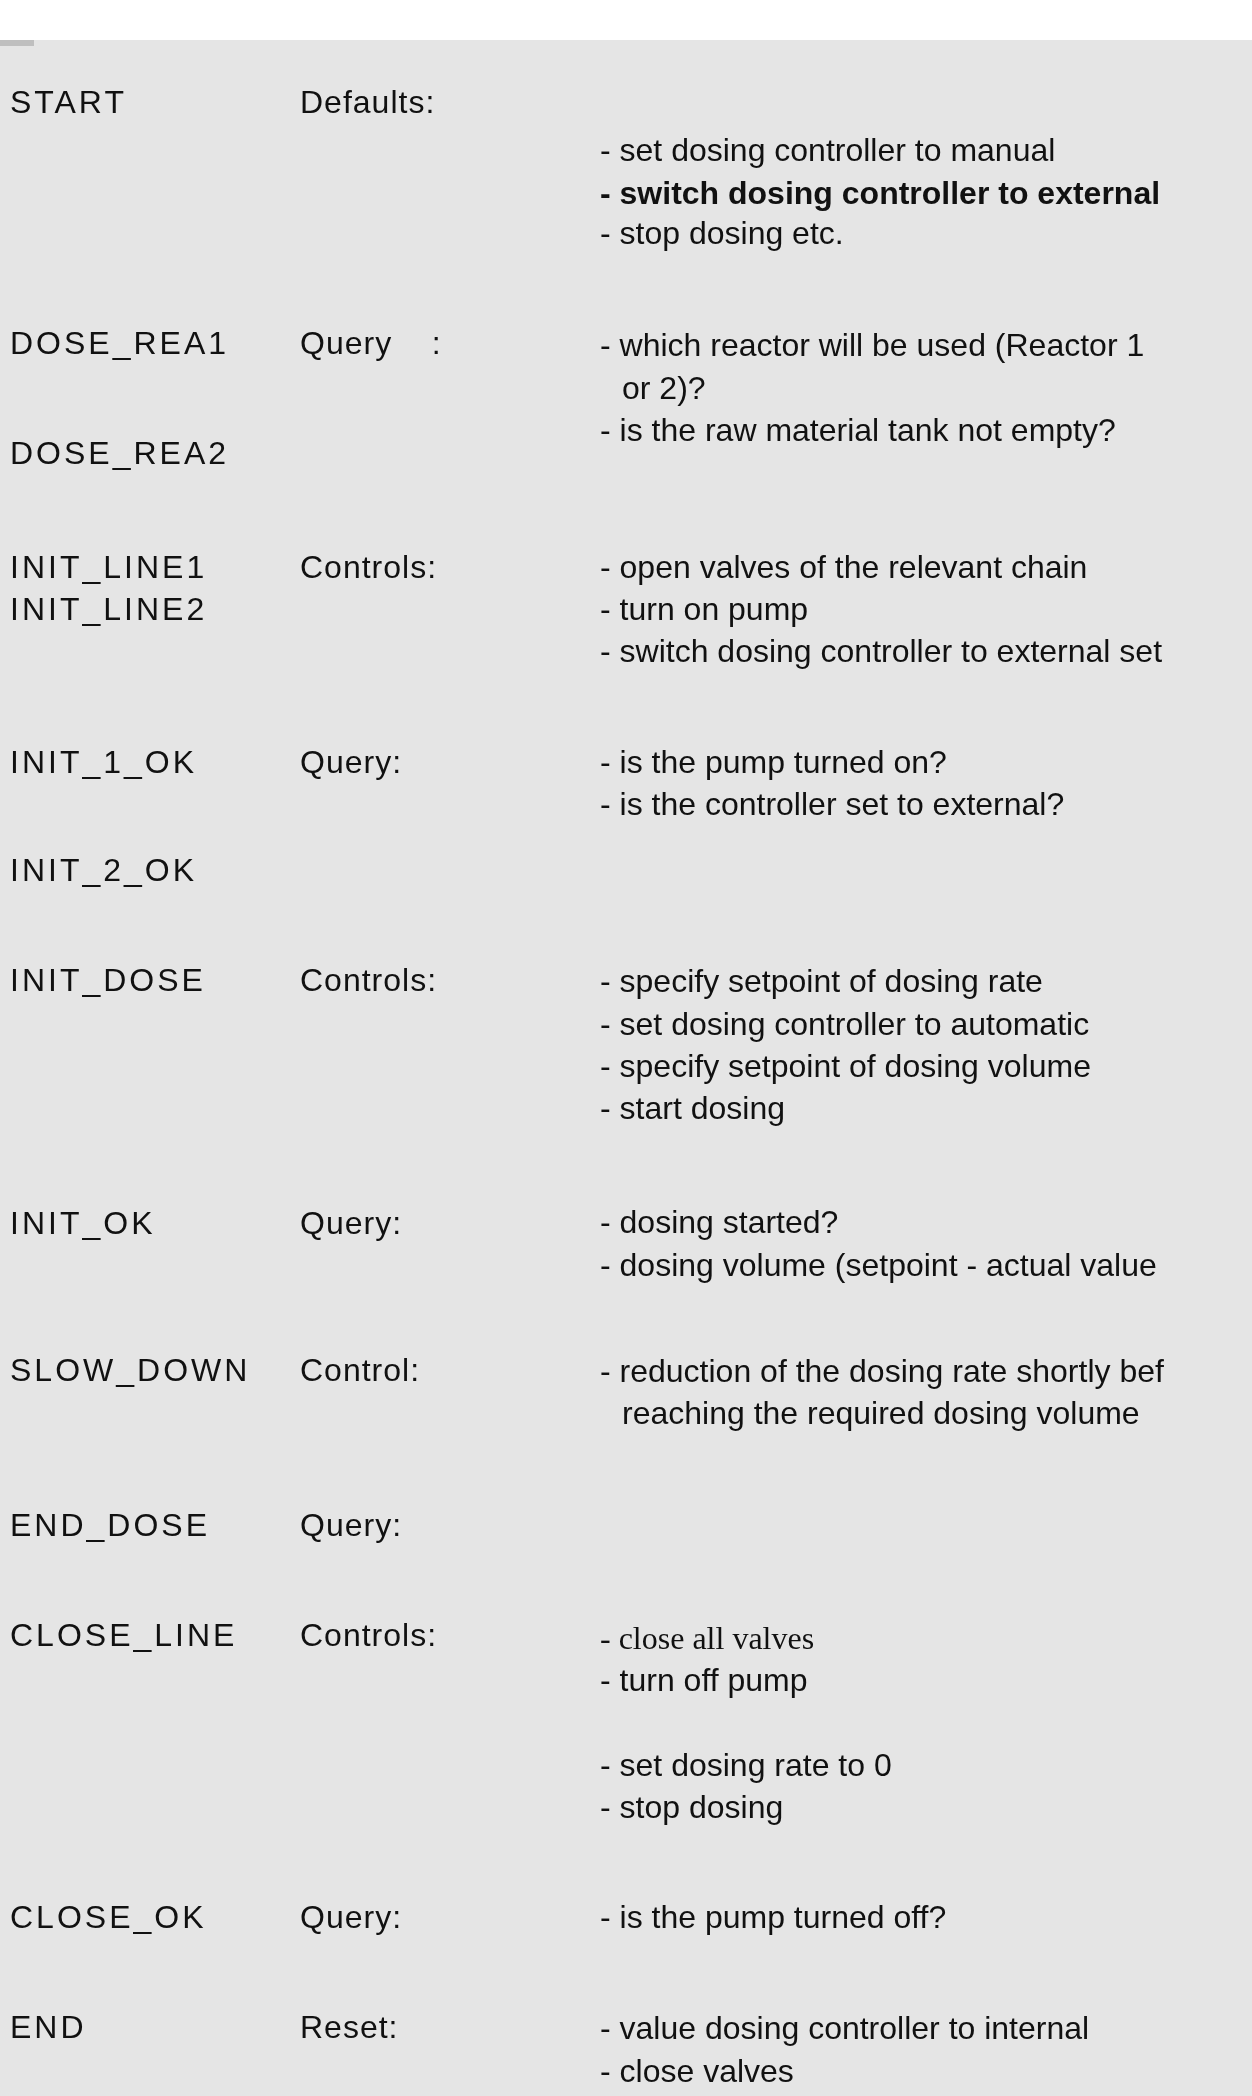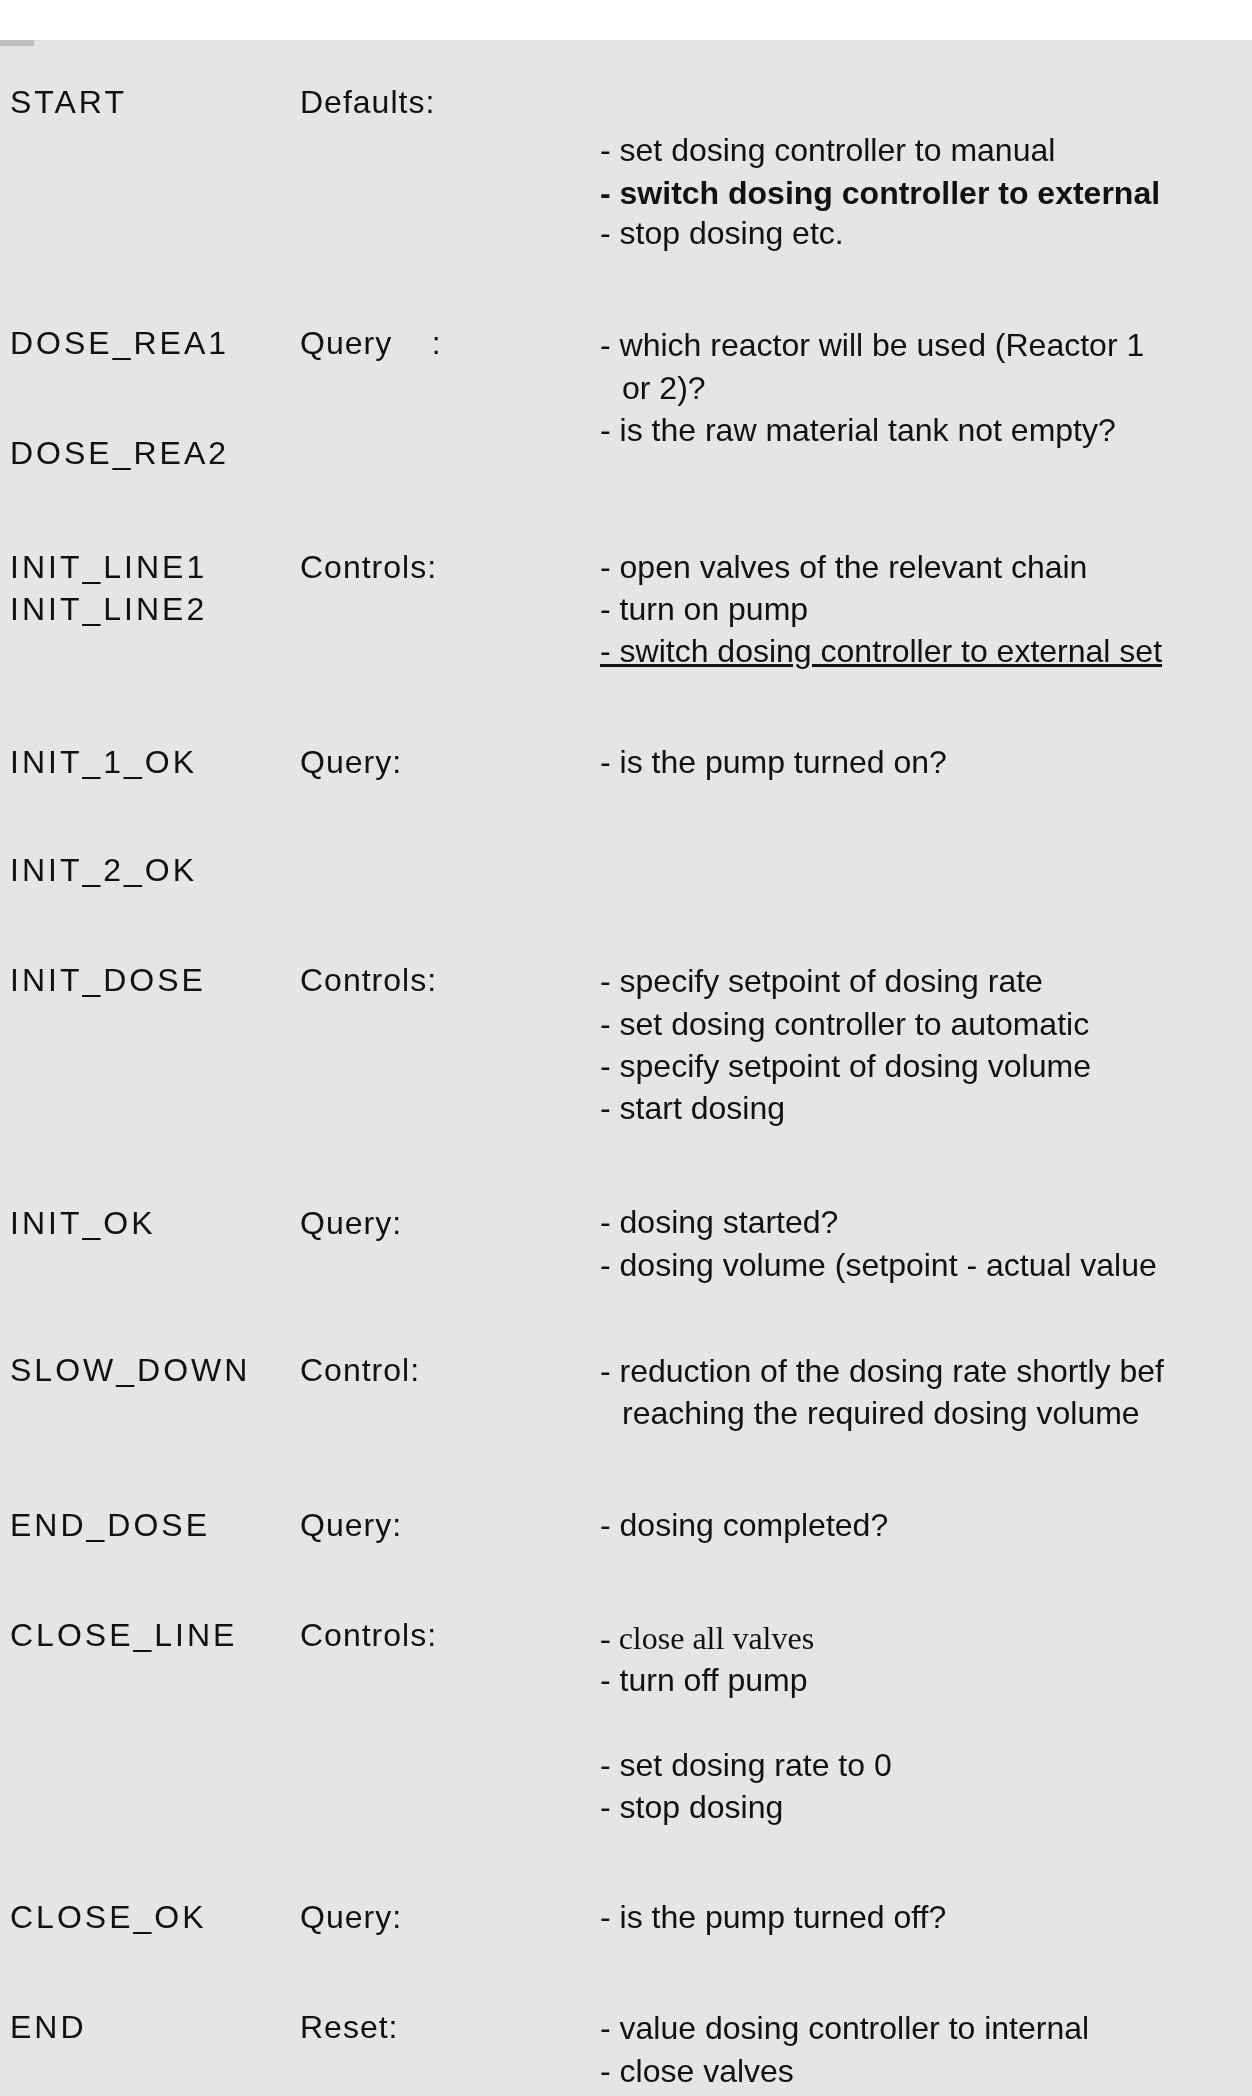--- a/index.html
+++ b/index.html
@@ -40,42 +40,42 @@
     <div class="line state" style="left: 10px; top: 392px;">DOSE_REA2</div>
     <div class="line action" style="left: 300px; top: 282px;">Query    :</div>
     <div class="line bullet" style="left: 600px; top: 284px;">- which reactor will be used (Reactor 1</div>
     <div class="line bullet" style="left: 622px; top: 327px;">or 2)?</div>
     <div class="line bullet" style="left: 600px; top: 369px;">- is the raw material tank not empty?</div>
     <div class="line state" style="left: 10px; top: 506px;">INIT_LINE1</div>
     <div class="line state" style="left: 10px; top: 548px;">INIT_LINE2</div>
     <div class="line action" style="left: 300px; top: 506px;">Controls:</div>
     <div class="line bullet" style="left: 600px; top: 506px;">- open valves of the relevant chain</div>
     <div class="line bullet" style="left: 600px; top: 548px;">- turn on pump</div>
-    <div class="line bullet" style="left: 600px; top: 590px; text-decoration: underline;">- switch dosing controller to external set</div>
+    <div class="line bullet" style="left: 600px; top: 590px;">- switch dosing controller to external set</div>
     <div class="line state" style="left: 10px; top: 701px;">INIT_1_OK</div>
     <div class="line state" style="left: 10px; top: 809px;">INIT_2_OK</div>
     <div class="line action" style="left: 300px; top: 701px;">Query:</div>
     <div class="line bullet" style="left: 600px; top: 701px;">- is the pump turned on?</div>
+    <div class="line bullet" style="left: 600px; top: 743px;">- is the controller set to external?</div>
     <div class="line state" style="left: 10px; top: 919px;">INIT_DOSE</div>
     <div class="line action" style="left: 300px; top: 919px;">Controls:</div>
     <div class="line bullet" style="left: 600px; top: 920px;">- specify setpoint of dosing rate</div>
     <div class="line bullet" style="left: 600px; top: 1005px;">- specify setpoint of dosing volume</div>
     <div class="line bullet" style="left: 600px; top: 963px;">- set dosing controller to automatic</div>
     <div class="line bullet" style="left: 600px; top: 1047px;">- start dosing</div>
     <div class="line state" style="left: 10px; top: 1162px;">INIT_OK</div>
     <div class="line action" style="left: 300px; top: 1162px;">Query:</div>
     <div class="line bullet" style="left: 600px; top: 1161px;">- dosing started?</div>
     <div class="line bullet" style="left: 600px; top: 1204px;">- dosing volume (setpoint - actual value</div>
     <div class="line state" style="left: 10px; top: 1309px;">SLOW_DOWN</div>
     <div class="line action" style="left: 300px; top: 1309px;">Control:</div>
     <div class="line bullet" style="left: 600px; top: 1310px;">- reduction of the dosing rate shortly bef</div>
     <div class="line bullet" style="left: 622px; top: 1352px;">reaching the required dosing volume</div>
     <div class="line state" style="left: 10px; top: 1464px;">END_DOSE</div>
     <div class="line action" style="left: 300px; top: 1464px;">Query:</div>
-    <div class="line bullet" style="left: 600px; top: 1464px;">- dosing completed?</div>
     <div class="line state" style="left: 10px; top: 1574px;">CLOSE_LINE</div>
     <div class="line action" style="left: 300px; top: 1574px;">Controls:</div>
     <div class="line bullet" style="left: 600px; top: 1577px; font-family: Liberation Serif, serif;">- close all valves</div>
     <div class="line bullet" style="left: 600px; top: 1619px;">- turn off pump</div>
     <div class="line bullet" style="left: 600px; top: 1704px;">- set dosing rate to 0</div>
     <div class="line bullet" style="left: 600px; top: 1746px;">- stop dosing</div>
     <div class="line state" style="left: 10px; top: 1856px;">CLOSE_OK</div>
     <div class="line action" style="left: 300px; top: 1856px;">Query:</div>
     <div class="line bullet" style="left: 600px; top: 1856px;">- is the pump turned off?</div>
     <div class="line state" style="left: 10px; top: 1966px;">END</div>

